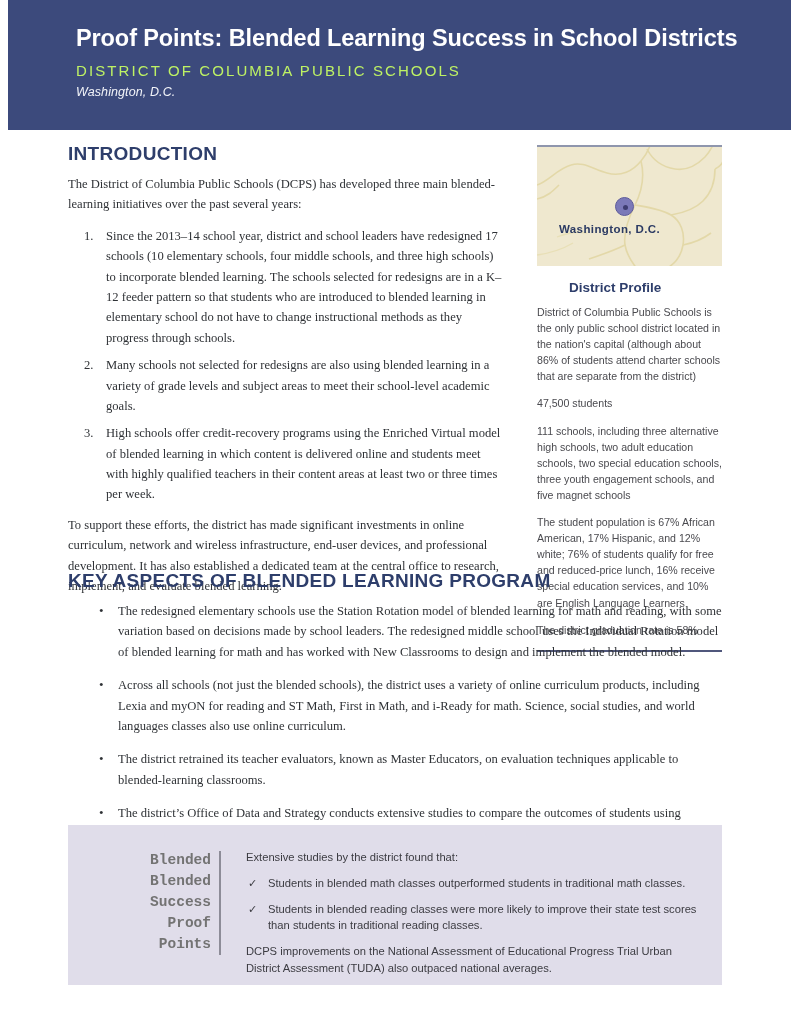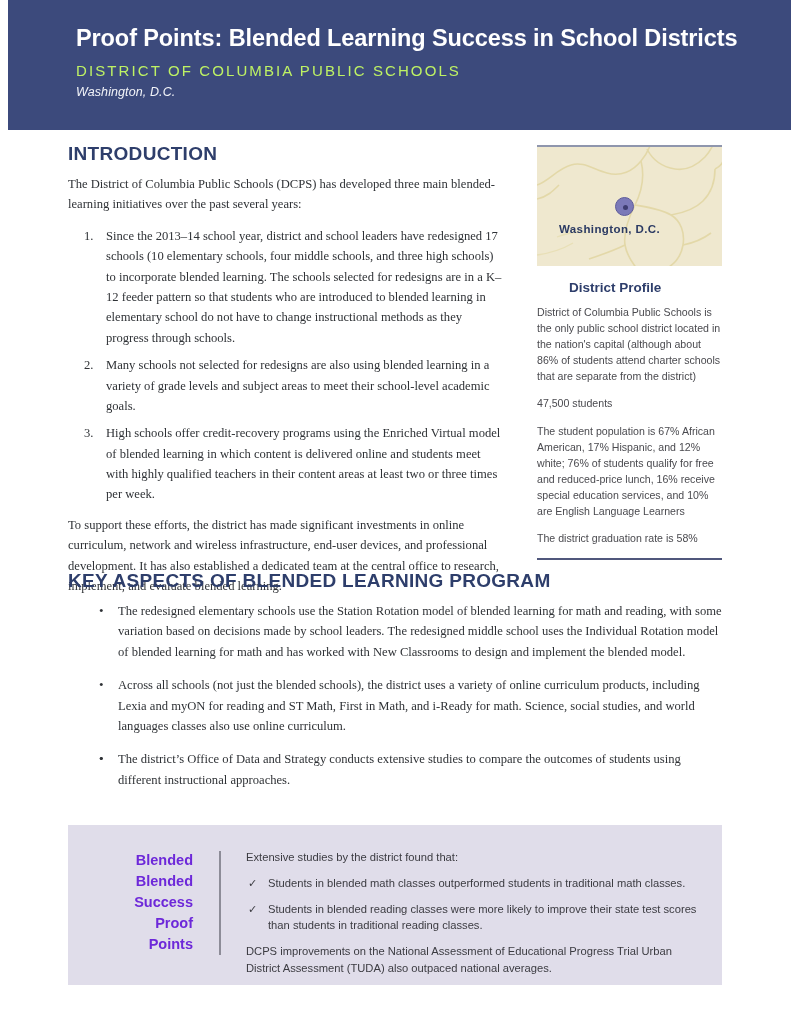--- a/index.html
+++ b/index.html
@@ -211,26 +211,26 @@
     left: 68px;
     top: 825px;
     width: 654px;
     height: 160px;
     background: #e0ddea;
     display: flex;
     align-items: flex-start;
   }
   .callout-label {
     width: 151px;
-    padding: 25px 26px 0 0;
+    padding: 25px 8px 0 0;
     text-align: right;
-    font-family: Liberation Sans, sans-serif;
+    font-family: Liberation Mono, monospace;
     font-size: 14.5px;
     font-weight: bold;
-    color: #6d28d9;
+    color: #737373;
     line-height: 1.45;
   }
   .callout-divider {
     width: 2px;
     height: 104px;
     background: #8d8c98;
     margin-top: 26px;
   }
   .callout-body {
     flex: 1;
@@ -313,38 +313,40 @@
           <path d="M0 108 C14 106 26 102 36 96"></path>
         </g>
       </svg>
       <div class="map-marker"></div>
       <div class="map-label">Washington, D.C.</div>
     </div>
 
     <div class="profile-head">District Profile</div>
     <div class="profile-p">District of Columbia Public Schools is the only public school district located in the nation's capital (although about 86% of students attend charter schools that are separate from the district)</div>
     <div class="profile-p">47,500 students</div>
+    <div class="profile-p">111 schools, including three alternative high schools, two adult education schools, two special education schools, three youth engagement schools, and five magnet schools</div>
     <div class="profile-p">The student population is 67% African American, 17% Hispanic, and 12% white; 76% of students qualify for free and reduced-price lunch, 16% receive special education services, and 10% are English Language Learners</div>
     <div class="profile-p">The district graduation rate is 58%</div>
     <div class="side-rule"></div>
   </div>
 
   <div class="wide-col">
     <div class="section-head">KEY ASPECTS OF BLENDED LEARNING PROGRAM</div>
     <ul class="bullet-list">
       <li>
         <span class="dot">•</span>
         <span>The redesigned elementary schools use the Station Rotation model of blended learning for math and reading, with some variation based on decisions made by school leaders. The redesigned middle school uses the Individual Rotation model of blended learning for math and has worked with New Classrooms to design and implement the blended model.</span>
       </li>
       <li>
         <span class="dot">•</span>
         <span>Across all schools (not just the blended schools), the district uses a variety of online curriculum products, including Lexia and myON for reading and ST Math, First in Math, and i-Ready for math. Science, social studies, and world languages classes also use online curriculum.</span>
       </li>
       <li>
         <span class="dot">•</span>
+        <span>The district retrained its teacher evaluators, known as Master Educators, on evaluation techniques applicable to blended-learning classrooms.</span>
       </li>
       <li>
         <span class="dot">•</span>
         <span>The district’s Office of Data and Strategy conducts extensive studies to compare the outcomes of students using different instructional approaches.</span>
       </li>
     </ul>
   </div>
 
   <div class="callout">
     <div class="callout-label">

